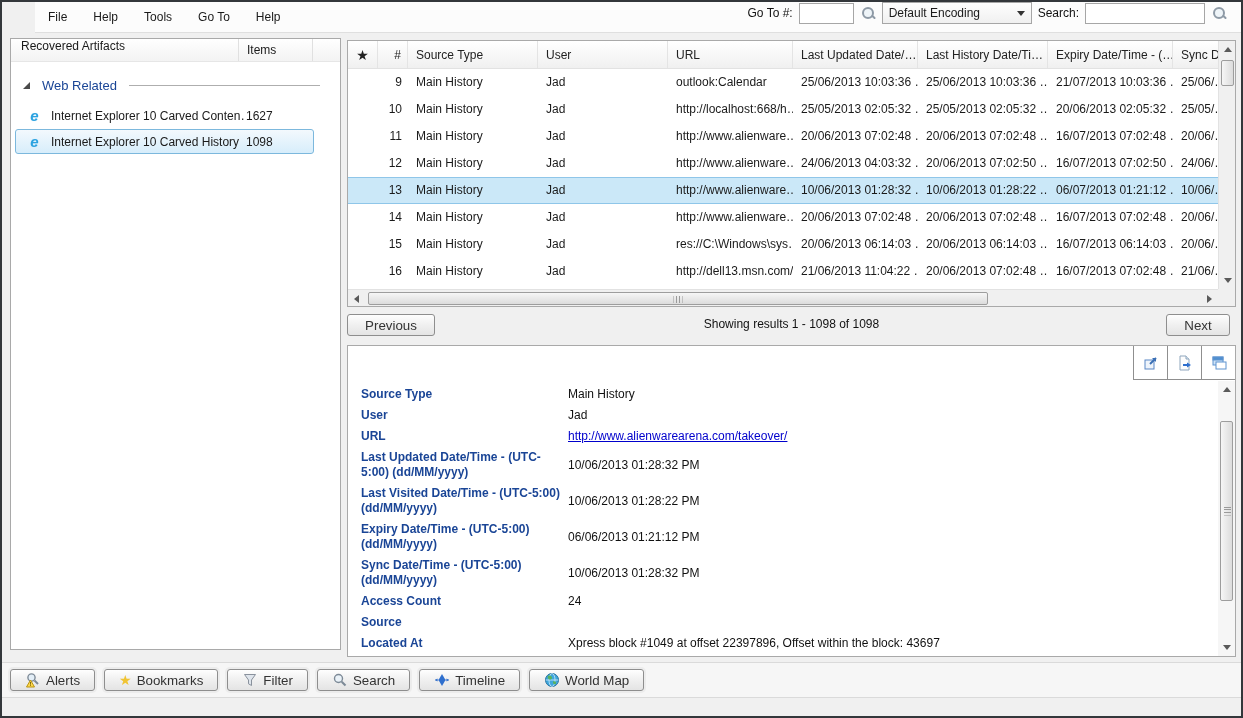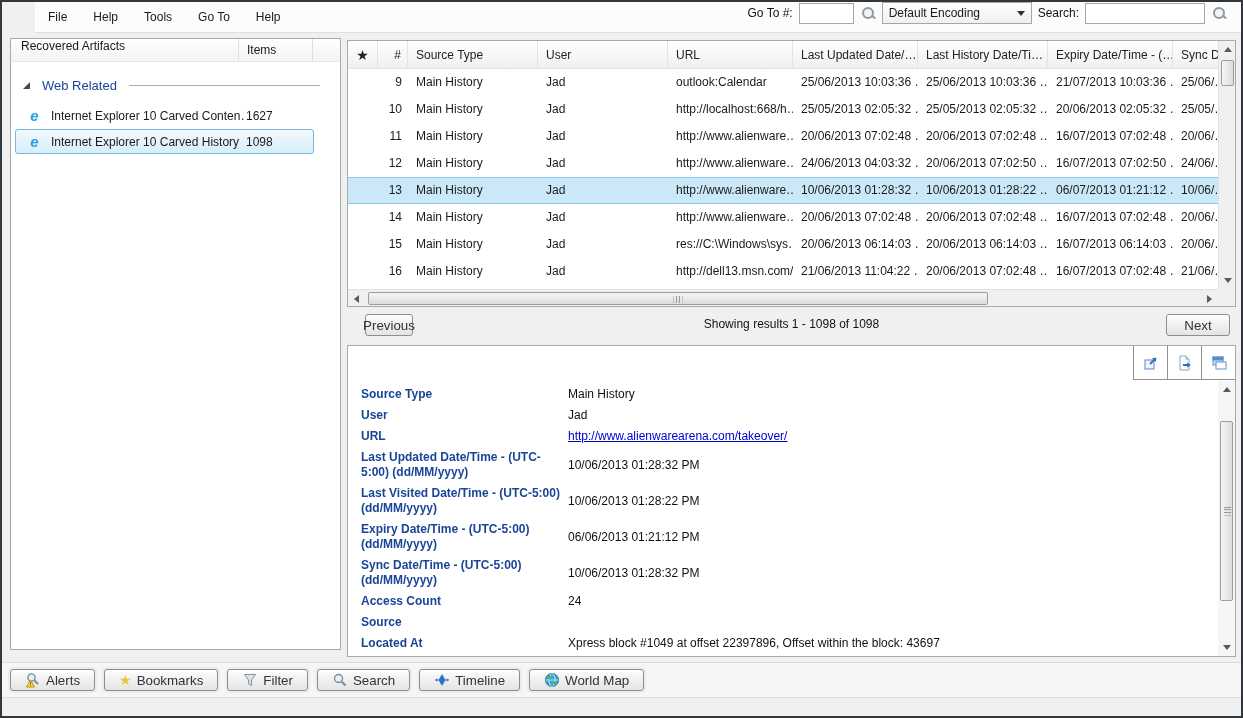--- a/index.html
+++ b/index.html
@@ -71,21 +71,21 @@
   .hscroll .arrow-left { position:absolute; left:0; top:0; width:17px; height:17px; display:flex; align-items:center; justify-content:center; }
   .hscroll .arrow-right { position:absolute; right:0; top:0; width:17px; height:17px; display:flex; align-items:center; justify-content:center; }
   .hthumb { position:absolute; top:2px; height:13px; left:20px; width:620px; background:linear-gradient(#f6f6f6,#dcdcdc); border:1px solid #9d9d9d; border-radius:2px; }
   .hgrip { position:absolute; left:50%; top:3px; width:9px; height:7px; transform:translateX(-50%); background:repeating-linear-gradient(90deg,#9a9a9a 0 1px,transparent 1px 3px); }
   .vgrip { position:absolute; top:50%; left:3px; height:9px; width:7px; transform:translateY(-50%); background:repeating-linear-gradient(#9a9a9a 0 1px,transparent 1px 3px); }
   .corner { position:absolute; right:0; bottom:0; width:17px; height:17px; background:#f0f0f0; }
 
   
   .pager { position:absolute; left:345px; top:312px; width:889px; height:24px; }
   .btn { display:inline-flex; align-items:center; justify-content:center; gap:5px; height:22px; padding:0 14px; border:1px solid #8e8e8e; border-radius:3px; background:linear-gradient(#fefefe,#f1f1f1 45%,#e4e4e4); color:#333; cursor:default; }
-  .prev-btn { position:absolute; left:18px; top:0; width:48px; }
+  .prev-btn { position:absolute; left:0; top:0; width:88px; }
   .next-btn { position:absolute; right:6px; top:0; width:64px; }
   .pager-status { position:absolute; left:0; right:0; top:3px; text-align:center; color:#111; }
 
   
   .detail-panel { position:absolute; left:345px; top:343px; width:889px; height:312px; background:#fff; border:1px solid #a9a9a9; }
   .detail-toolbar { position:absolute; top:0; right:0; display:flex; }
   .dt-btn { width:34px; height:34px; border-left:1px solid #8f8f8f; border-bottom:1px solid #8f8f8f; background:#fff; display:flex; align-items:center; justify-content:center; }
   .detail-scroll { position:absolute; right:0; top:35px; bottom:0; width:17px; background:#f6f6f6; }
   .detail-fields { position:absolute; left:13px; top:38px; right:24px; }
   .dfield { display:flex; align-items:center; padding:3px 0; }

